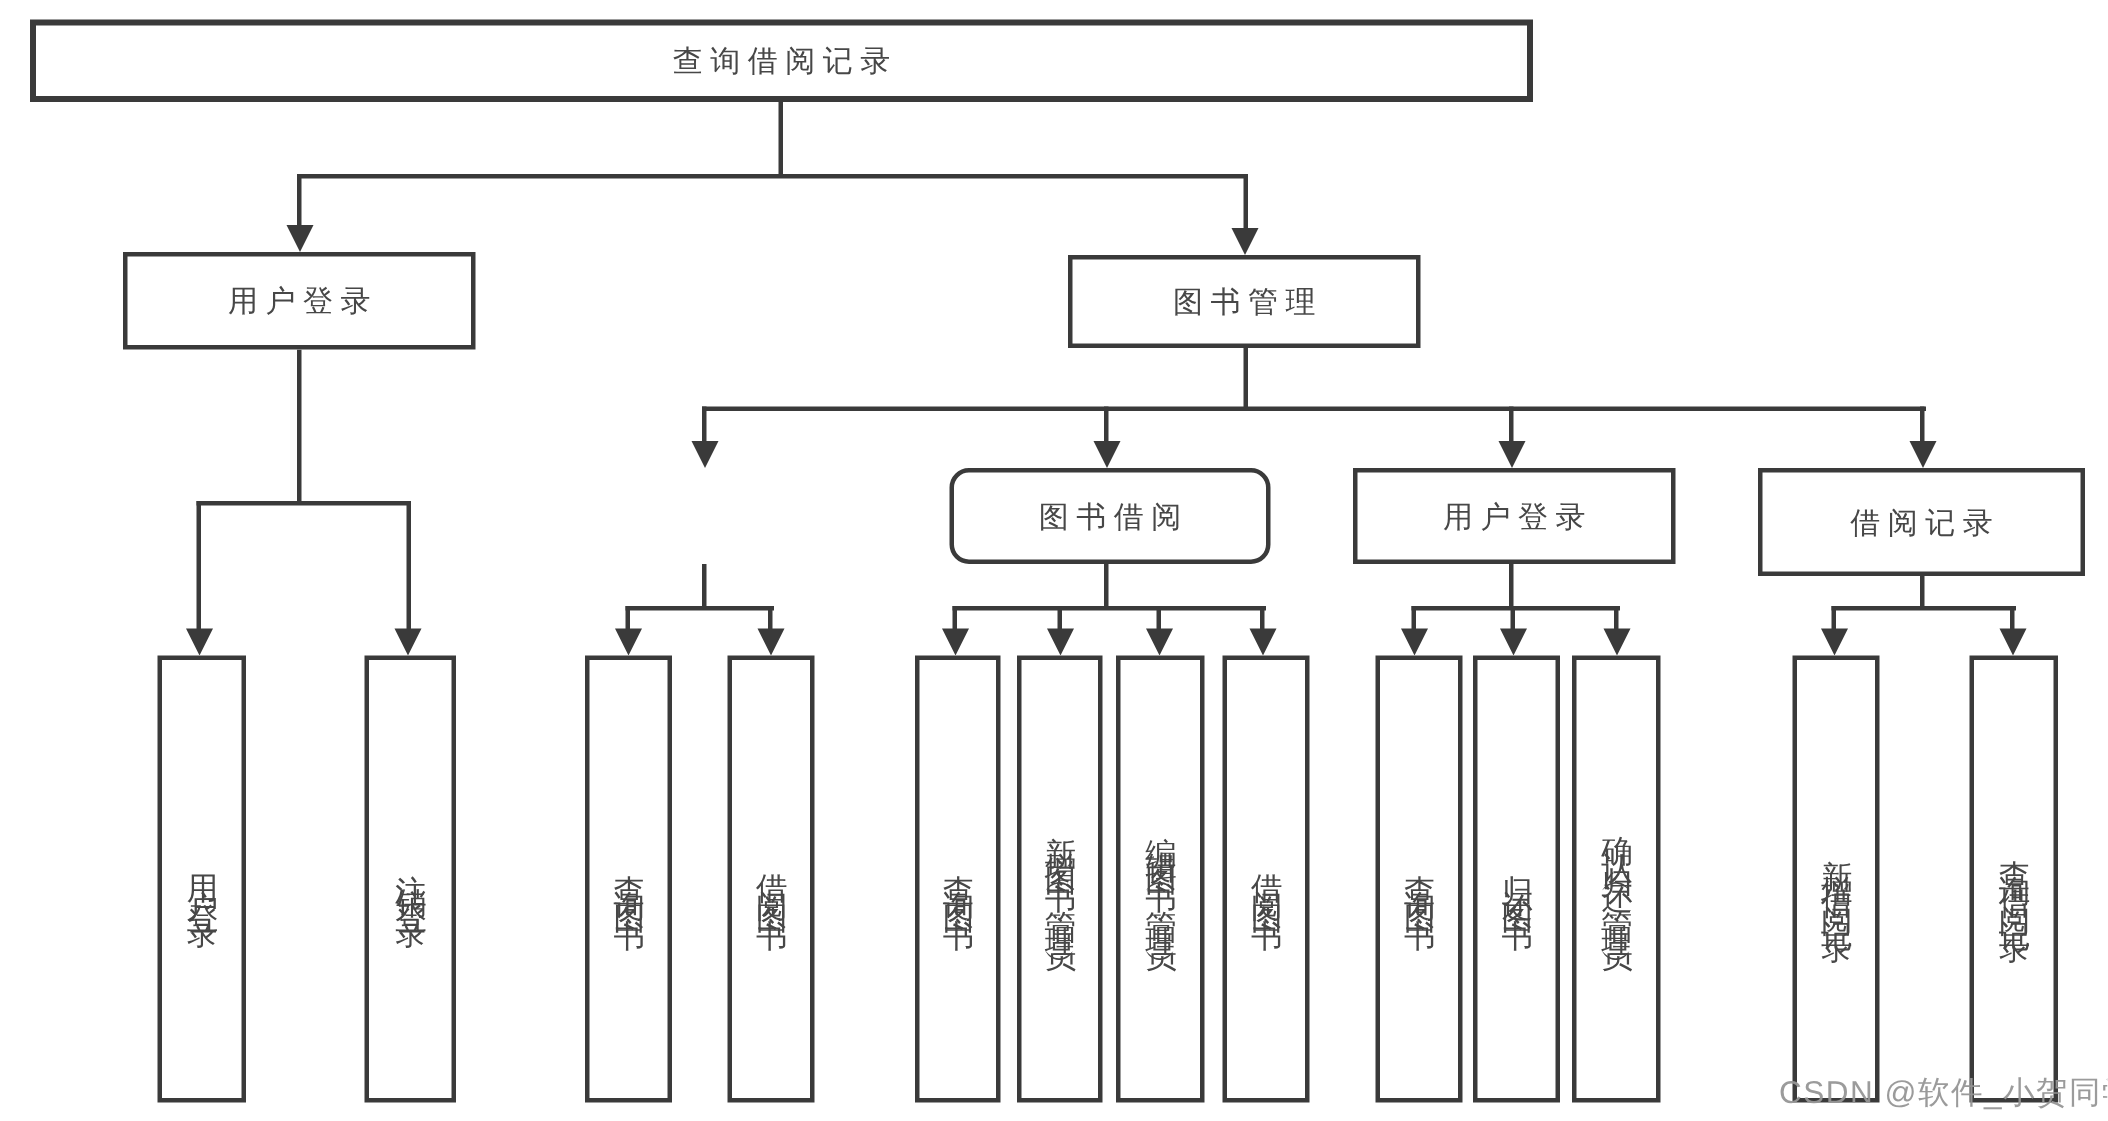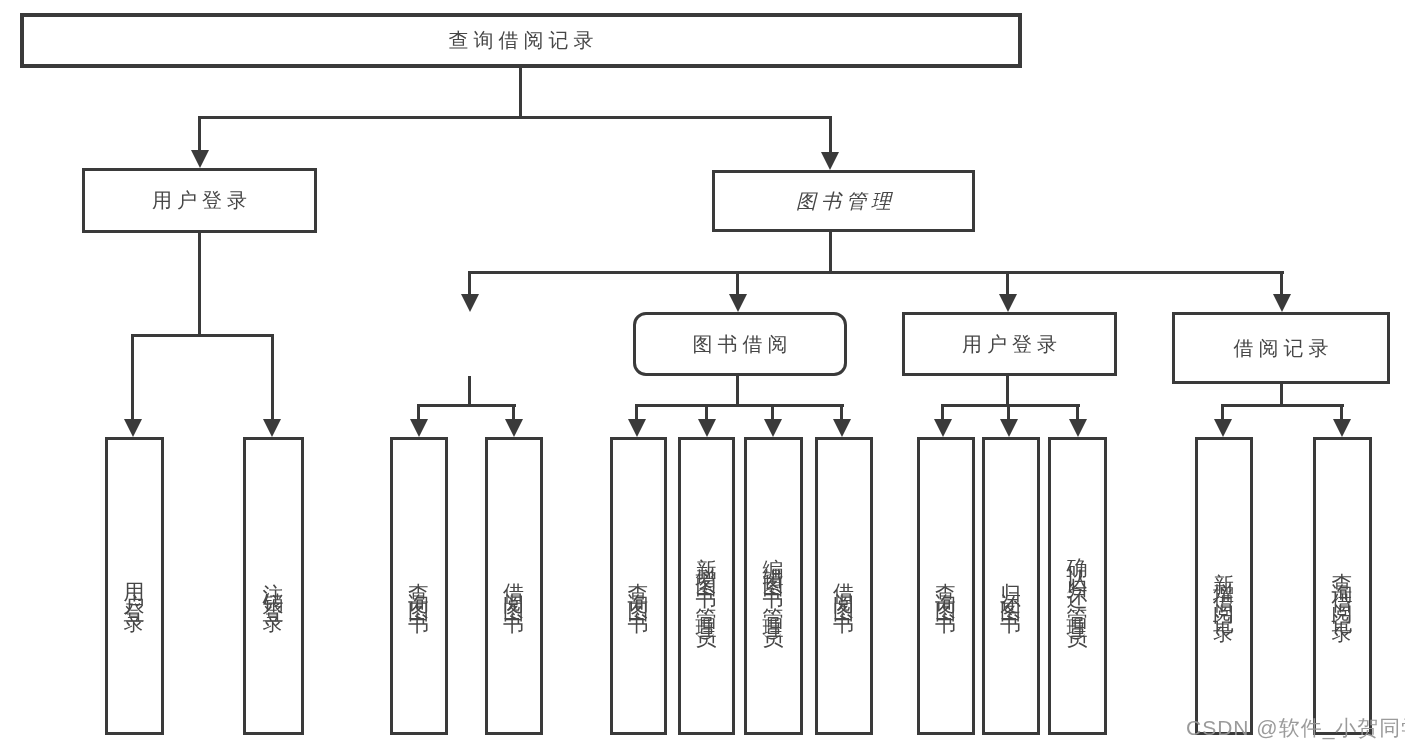--- a/index.html
+++ b/index.html
@@ -28,21 +28,21 @@
   .leaf .vtext{
     writing-mode:vertical-rl;
     text-orientation:mixed;
     letter-spacing:10px;
     line-height:1;
     white-space:nowrap;
   }
   
   #n-root{left:20px;top:13px;width:1002px;height:55px;}
   #n-user-login{left:82px;top:168px;width:235px;height:65px;}
-  #n-book-mgmt{left:712px;top:170px;width:263px;height:62px;font-style:italic;}
+  #n-book-mgmt{left:712px;top:170px;width:235px;height:62px;}
   #n-new-rec{left:363px;top:312px;width:214px;height:64px;}
   #n-book-borrow{left:633px;top:312px;width:214px;height:64px;border-radius:13px;}
   #n-current-borrow{left:902px;top:312px;width:215px;height:64px;}
   #n-borrow-record{left:1172px;top:312px;width:218px;height:72px;text-align:right;}
   #l1{left:105px;width:59px;}
   #l2{left:243px;width:61px;}
   #l3{left:390px;width:58px;}
   #l4{left:485px;width:58px;}
   #l5{left:610px;width:57px;}
   #l6{left:678px;width:57px;}

